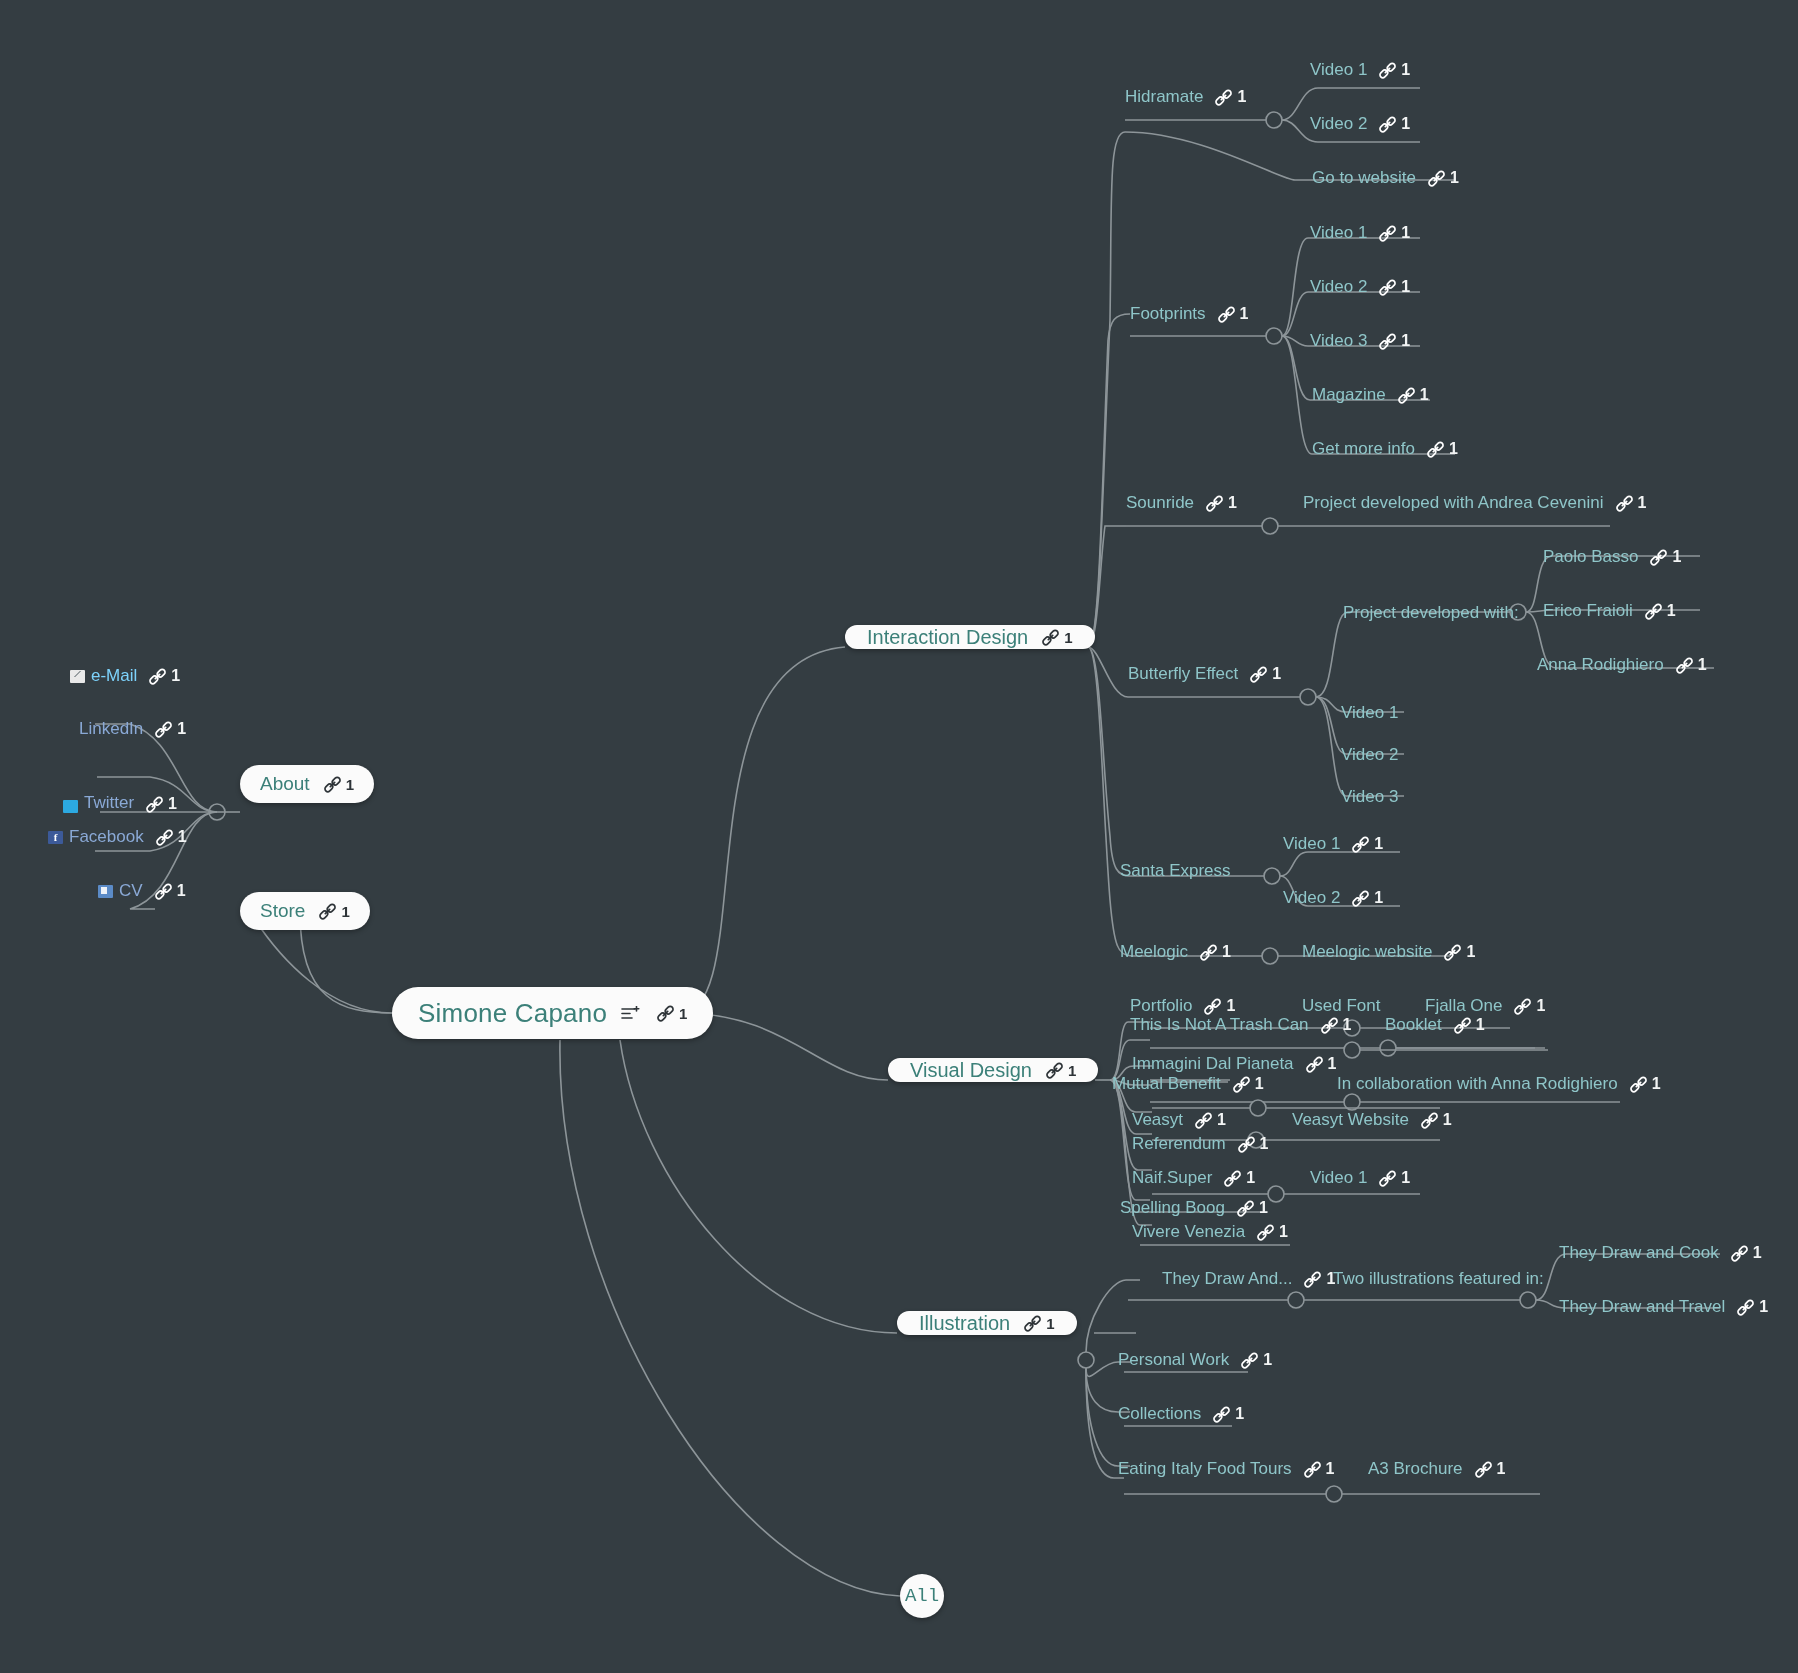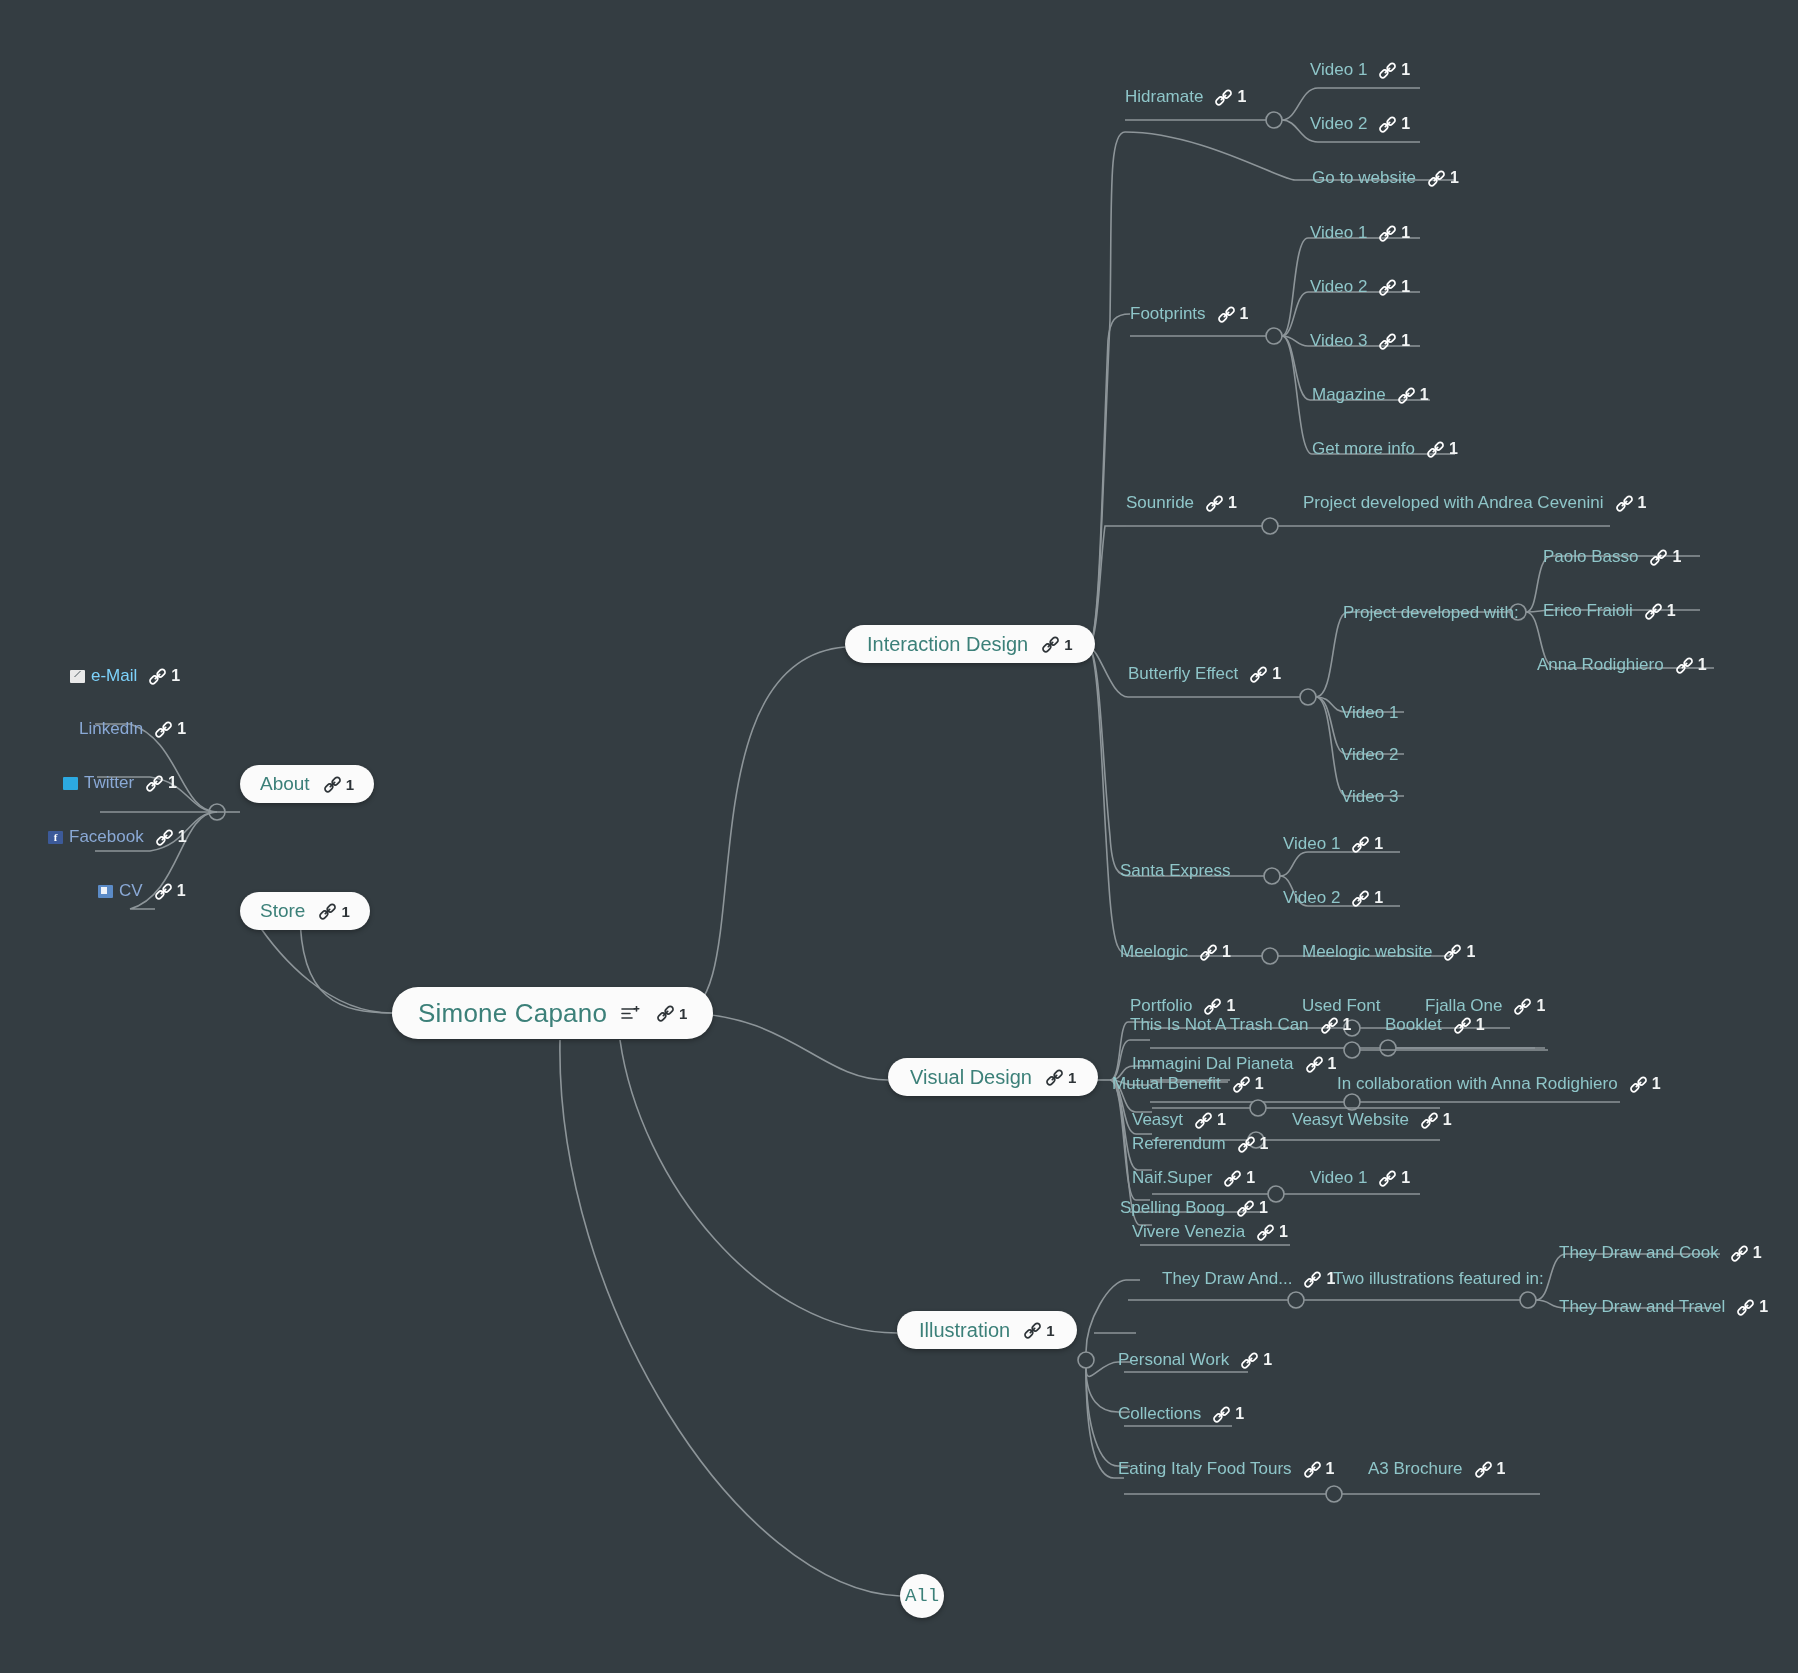--- a/index.html
+++ b/index.html
@@ -21,21 +21,21 @@
     background:#fbfbfb;
     border-radius:40px;
     display:flex;align-items:center;
     box-shadow:0 2px 5px rgba(0,0,0,.30);
     white-space:nowrap;
     box-sizing:border-box;
   }
   .pill .ptext{color:#3c8079;}
   .pill.root{padding:0 26px;height:52px;}
   .pill.root .ptext{font-size:26px;letter-spacing:.2px;}
-  .pill.main{padding:0 22px;height:38px;}
+  .pill.main{padding:0 22px;height:24px;}
   .pill.main .ptext{font-size:20px;}
   .pill.small{padding:16px 20px;height:38px;}
   .pill.small .ptext{font-size:19px;}
   .pill.circle{width:44px;height:44px;padding:0;border-radius:50%;justify-content:center;}
   .pill.circle .ptext{font-size:19px;font-family:Liberation Mono, monospace;}
 
   .pill .meta{display:flex;align-items:center;margin-left:14px;gap:5px;}
   .pill .cnt{color:#2e3438;font-size:15px;font-weight:bold;}
 
   
@@ -351,21 +351,21 @@
               <path d="M6.3 10.7 L10.7 6.3"></path>
               <path d="M9.2 4.2 L11.2 2.2 a2.8 2.8 0 0 1 4 4 L13.2 8.2 a2.8 2.8 0 0 1 -4 -4"></path>
               <path d="M7.8 12.8 L5.8 14.8 a2.8 2.8 0 0 1 -4 -4 L3.8 8.8 a2.8 2.8 0 0 1 4 4"></path>
             </g>
           </svg>
         </span>
         <span class="cnt">1</span>
       </span>
   </div>
 
-  <div class="topic c-blue" style="left:63px;top:773px;">
+  <div class="topic c-blue" style="left:63px;top:793px;align-items:flex-end;">
     <span class="fav twitter"></span>
     <span class="ttext">Twitter</span>
     <span class="meta">
         <span class="chain">
           <svg viewBox="0 0 17 17" width="17" height="17">
             <g fill="none" stroke-width="1.7" stroke-linecap="round">
               <path d="M6.3 10.7 L10.7 6.3"></path>
               <path d="M9.2 4.2 L11.2 2.2 a2.8 2.8 0 0 1 4 4 L13.2 8.2 a2.8 2.8 0 0 1 -4 -4"></path>
               <path d="M7.8 12.8 L5.8 14.8 a2.8 2.8 0 0 1 -4 -4 L3.8 8.8 a2.8 2.8 0 0 1 4 4"></path>
             </g>

